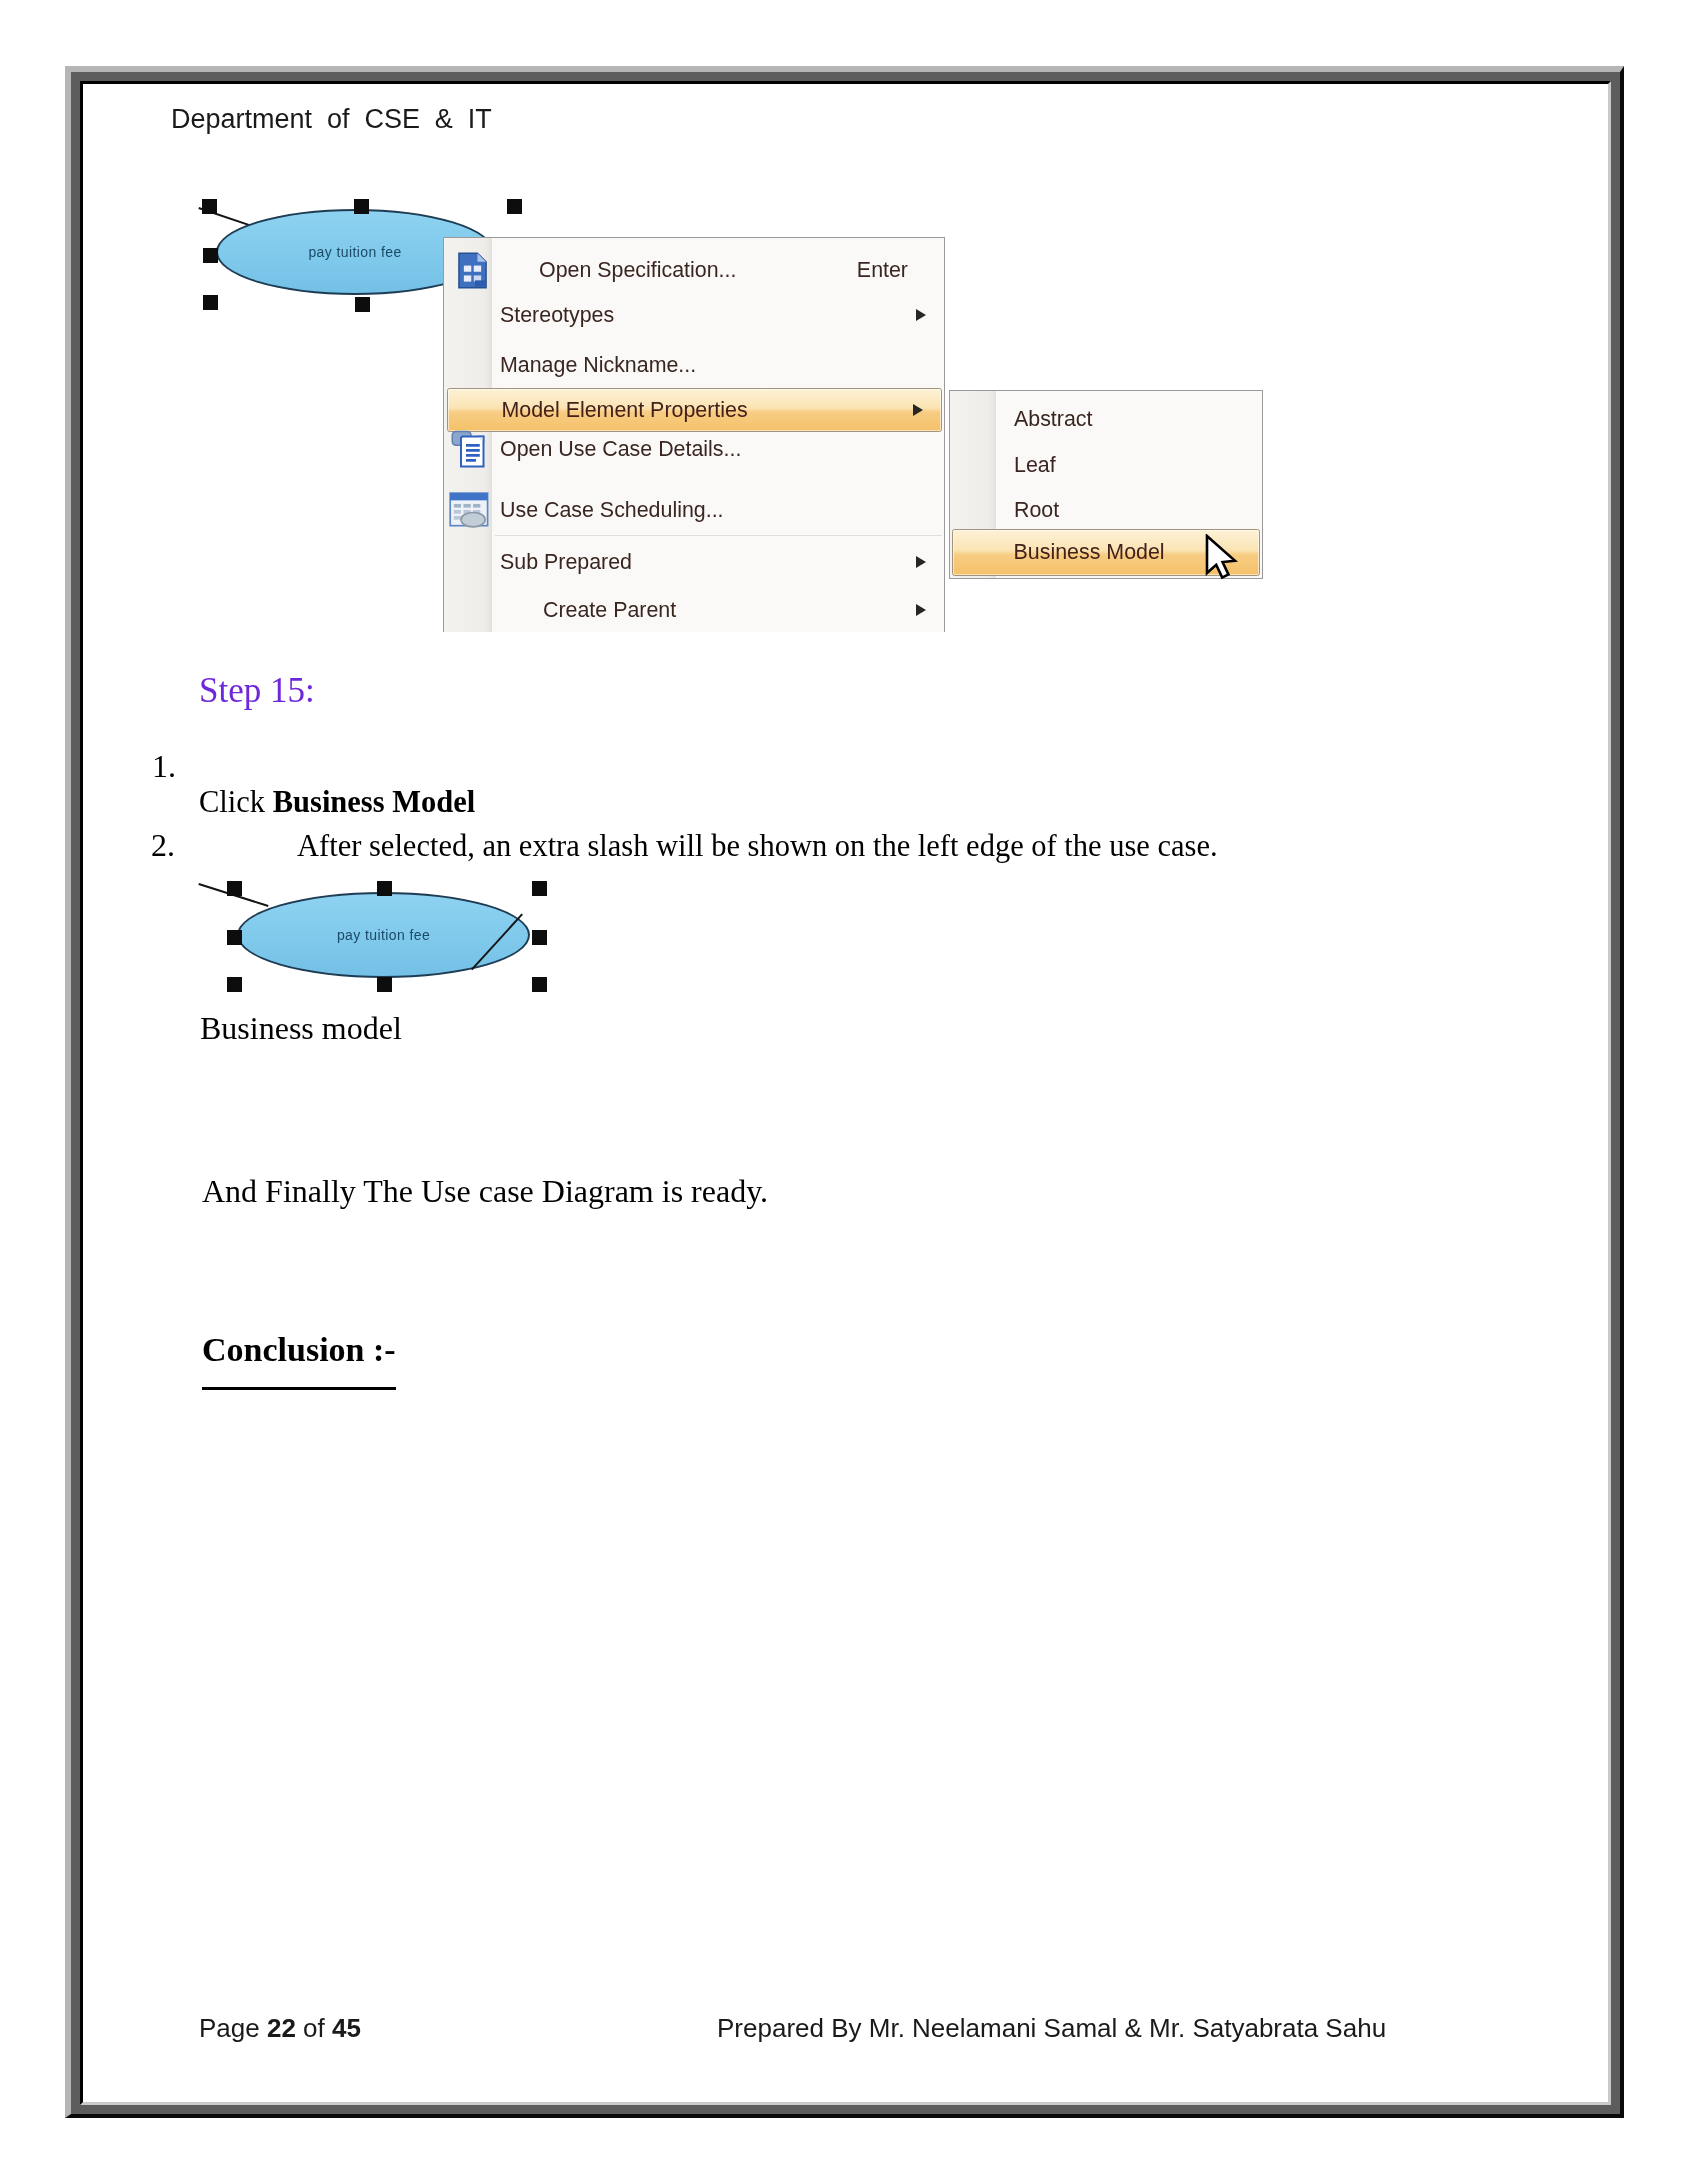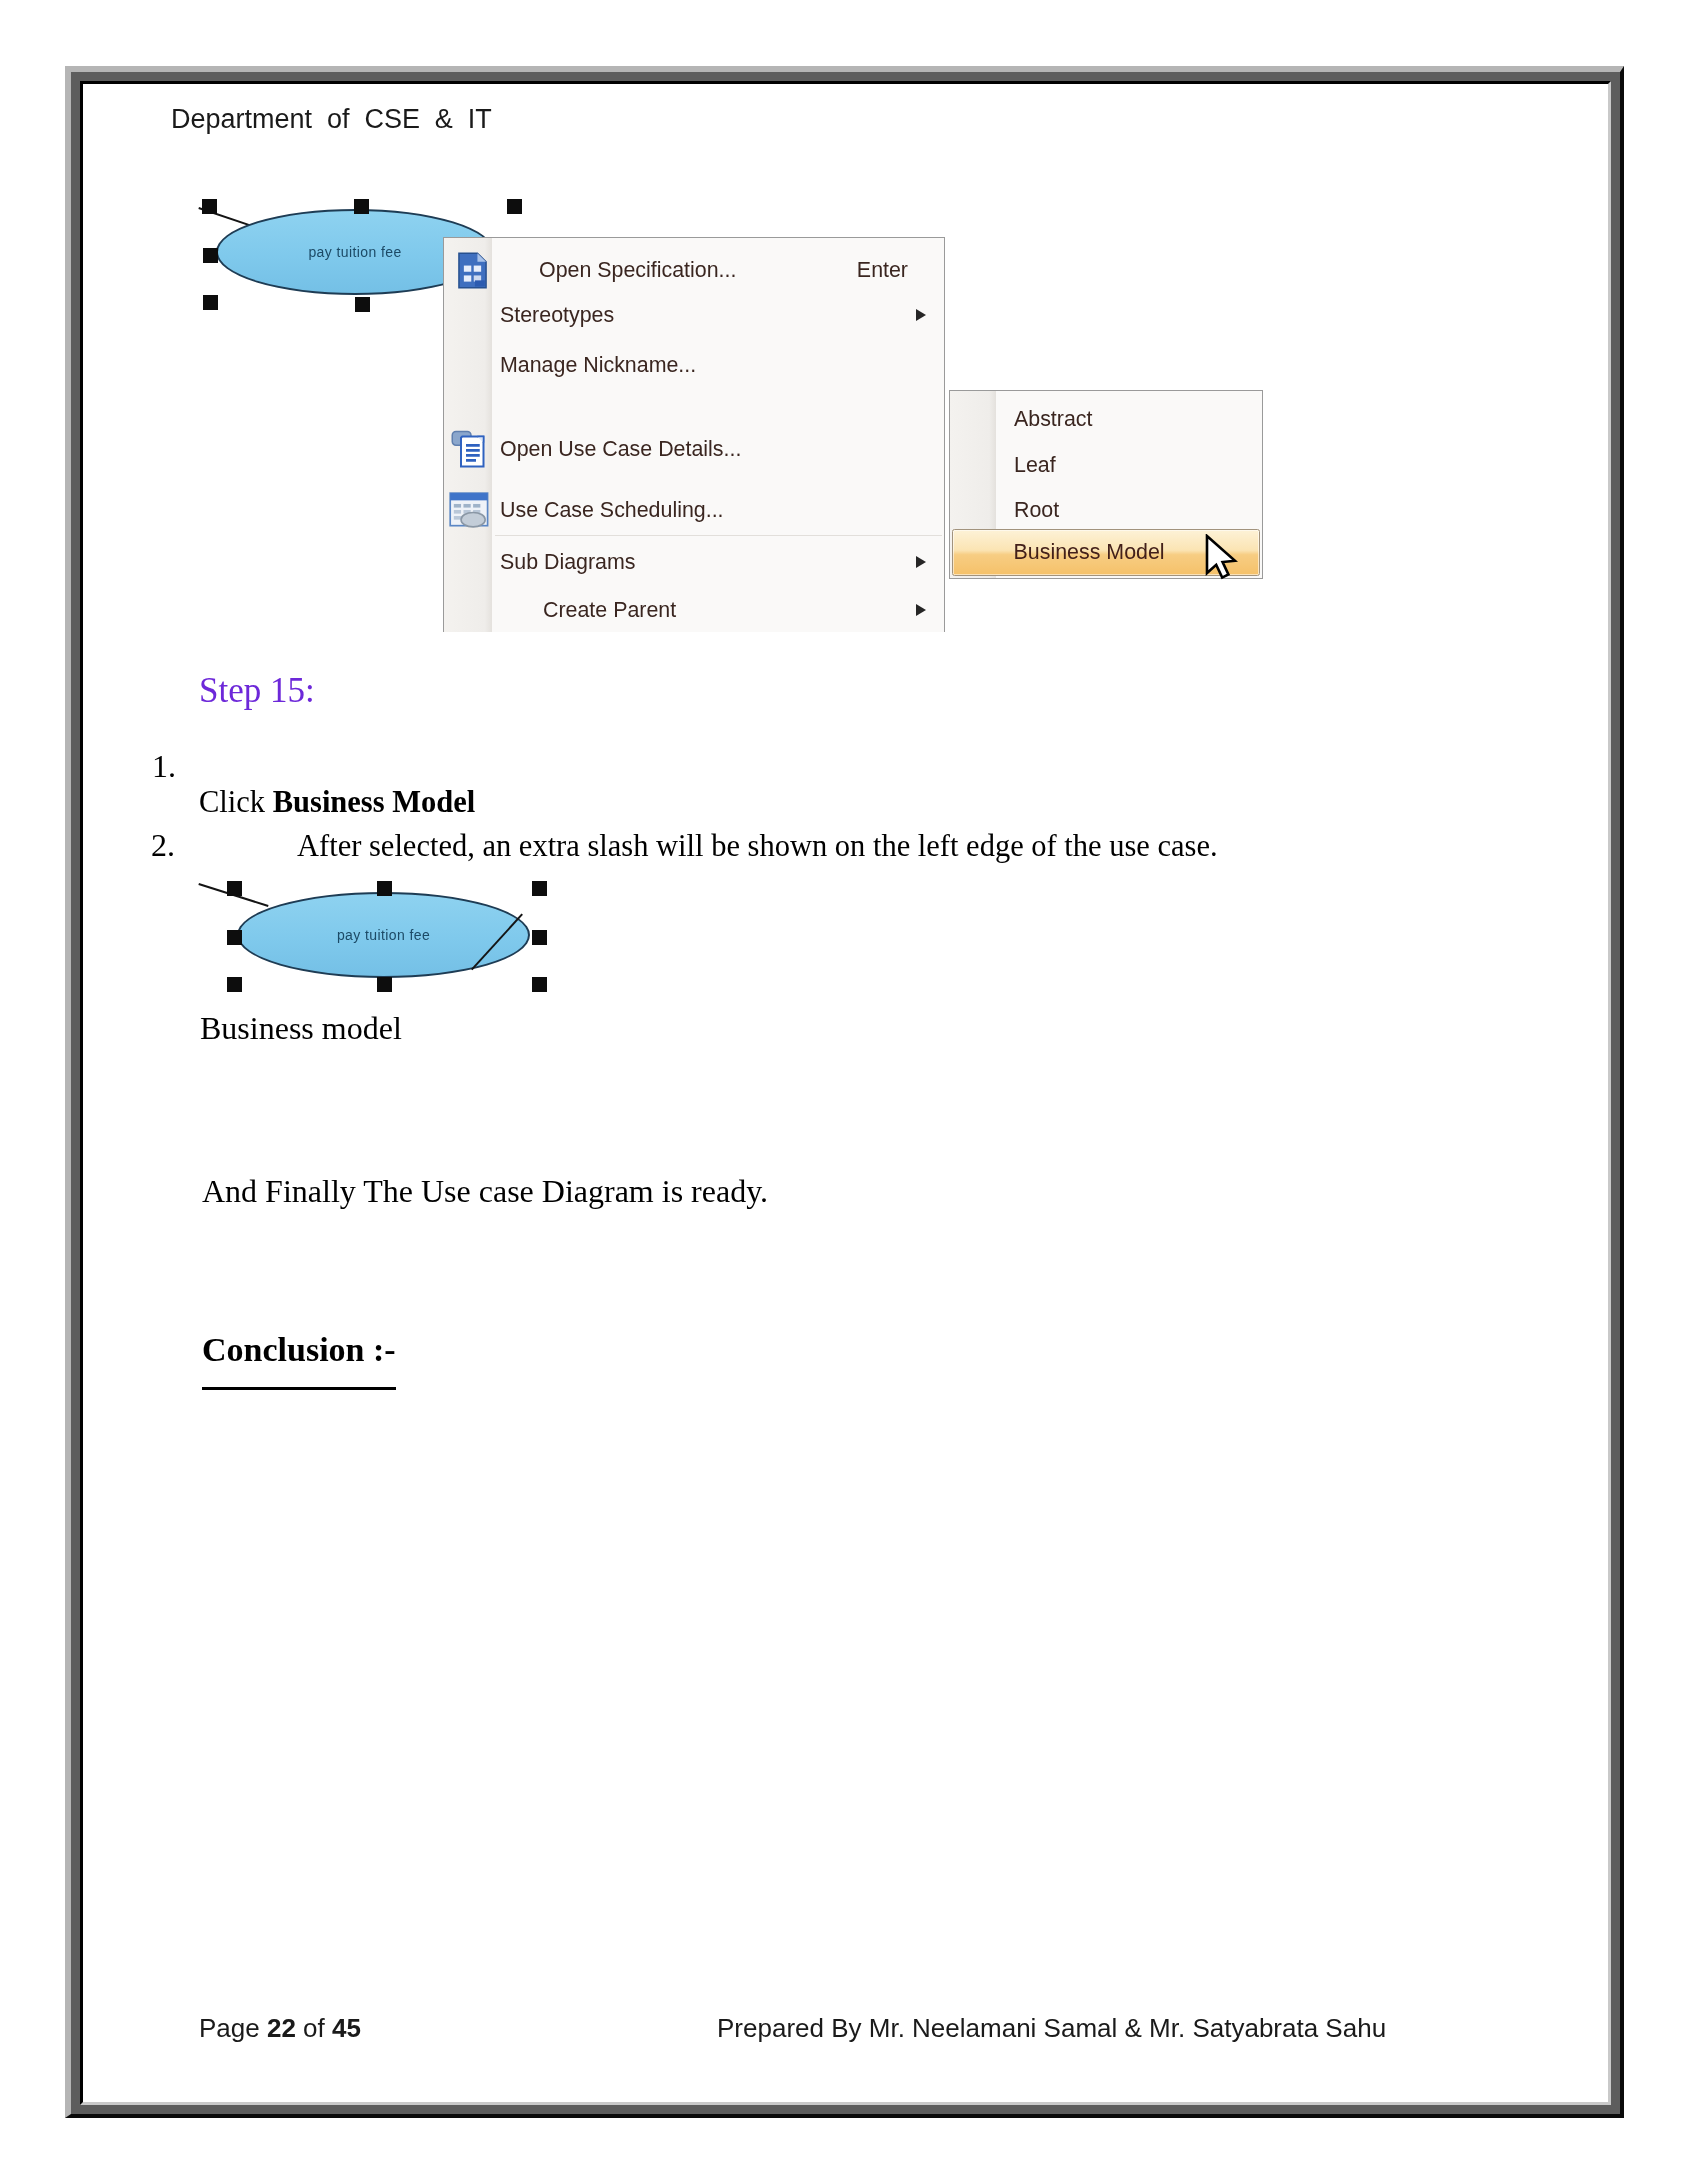--- a/index.html
+++ b/index.html
@@ -98,20 +98,24 @@
 
   <div class="menu-row" style="top:54px;">
     <span class="lbl" style="margin-left:56px;">Stereotypes</span>
     <span class="arrow-r"></span>
   </div>
 
   <div class="menu-row" style="top:104px;">
     <span class="lbl" style="margin-left:56px;">Manage Nickname...</span>
   </div>
 
+  <div class="hl-row" style="left:2.5px;right:2.5px;top:150px;height:44px;">
+    <span class="lbl" style="margin-left:54px;">Model Element Properties</span>
+    <span class="arrow-r"></span>
+  </div>
 
   <div class="menu-row" style="top:188px;align-items:center;">
     <svg class="menu-icon" style="left:6.6px;top:3.3px;" width="40" height="40" viewBox="0 0 32 32">
       <rect x="1" y="2" width="15" height="11" rx="3" fill="#8aa6cc" stroke="#5f7fae" stroke-width="1.2"></rect>
       <path d="M9,6 h17 v24 h-18 v-23 z" fill="#ffffff" stroke="#2f62c0" stroke-width="1.6"></path>
       <path d="M21,6 h5 l0,5" fill="#dbe6f8" stroke="#2f62c0" stroke-width="1.2"></path>
       <rect x="12" y="12" width="11" height="2.2" fill="#2f62c0"></rect>
       <rect x="12" y="16" width="11" height="2.2" fill="#2f62c0"></rect>
       <rect x="12" y="20" width="11" height="2.2" fill="#2f62c0"></rect>
       <rect x="12" y="24" width="8" height="2.2" fill="#2f62c0"></rect>
@@ -131,21 +135,21 @@
         <rect x="20" y="16" width="6" height="3" fill="#b9c7d8"></rect>
       <rect x="4" y="21" width="6" height="3" fill="#b9c7d8"></rect>
       <ellipse cx="20" cy="24" rx="10" ry="6" fill="#c3cdd8" stroke="#8a97a5" stroke-width="1.3"></ellipse>
     </svg>
     <span class="lbl" style="margin-left:56px;">Use Case Scheduling...</span>
   </div>
 
   <div class="menu-sep" style="left:51px;right:1.6px;top:297px;"></div>
 
   <div class="menu-row" style="top:301px;">
-    <span class="lbl" style="margin-left:56px;">Sub Diagrams</span>
+    <span class="lbl" style="margin-left:56px;">Sub Prepared</span>
     <span class="arrow-r"></span>
   </div>
 
   <div class="menu-row" style="top:349px;padding-left:43px;">
     <span class="lbl" style="margin-left:56px;">Create Parent</span>
     <span class="arrow-r"></span>
   </div>
 </div>
 
 <div class="menu closed-bottom" style="left:949px;top:390px;width:314px;height:189px;z-index:6;">

